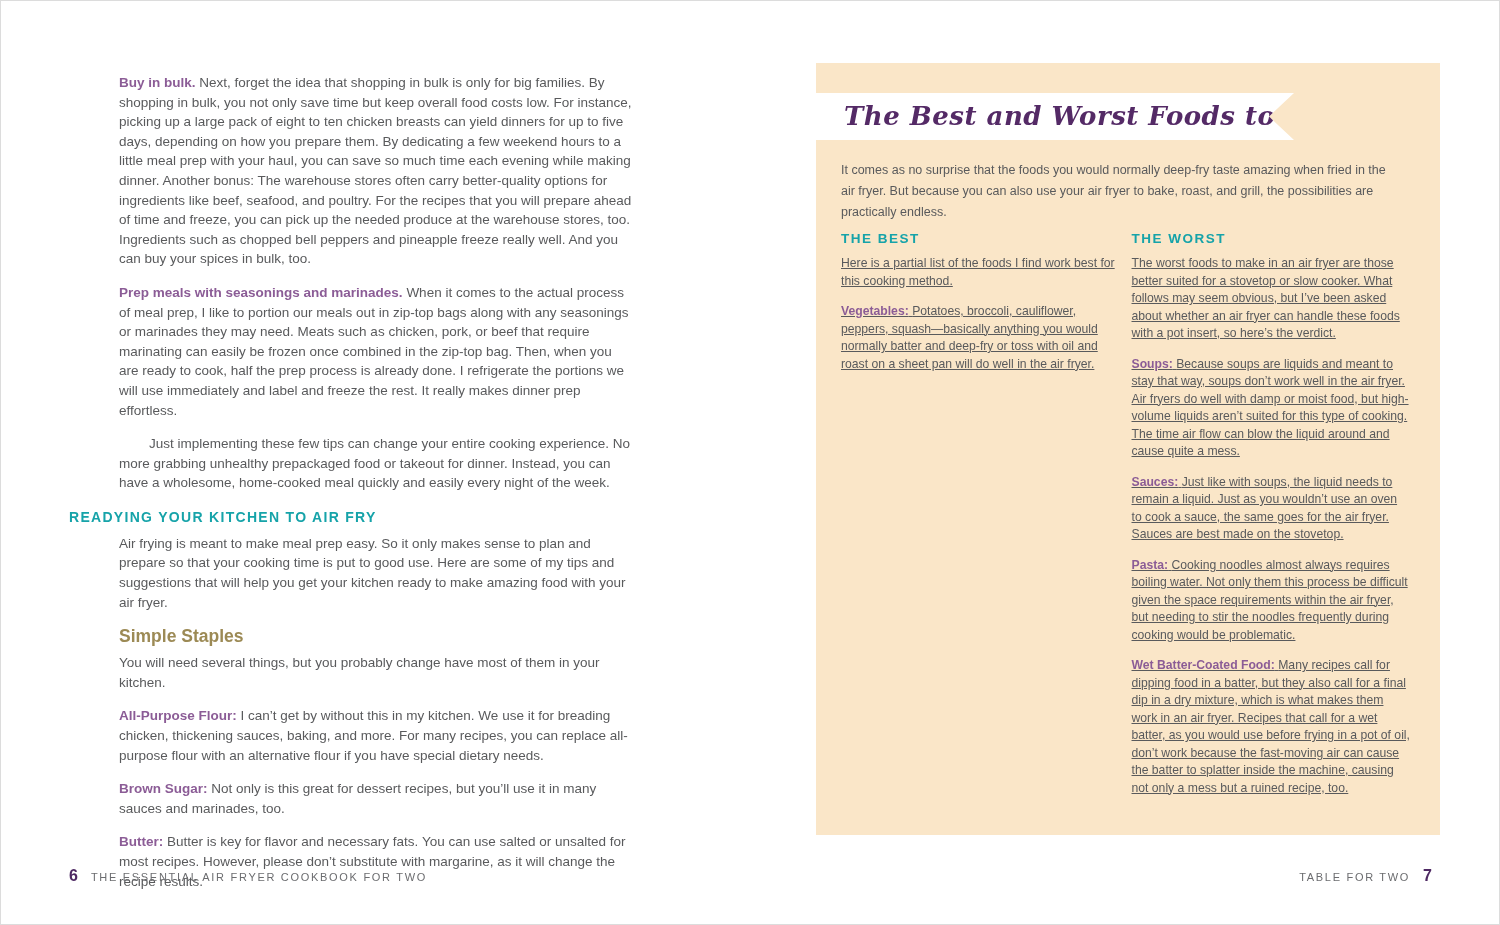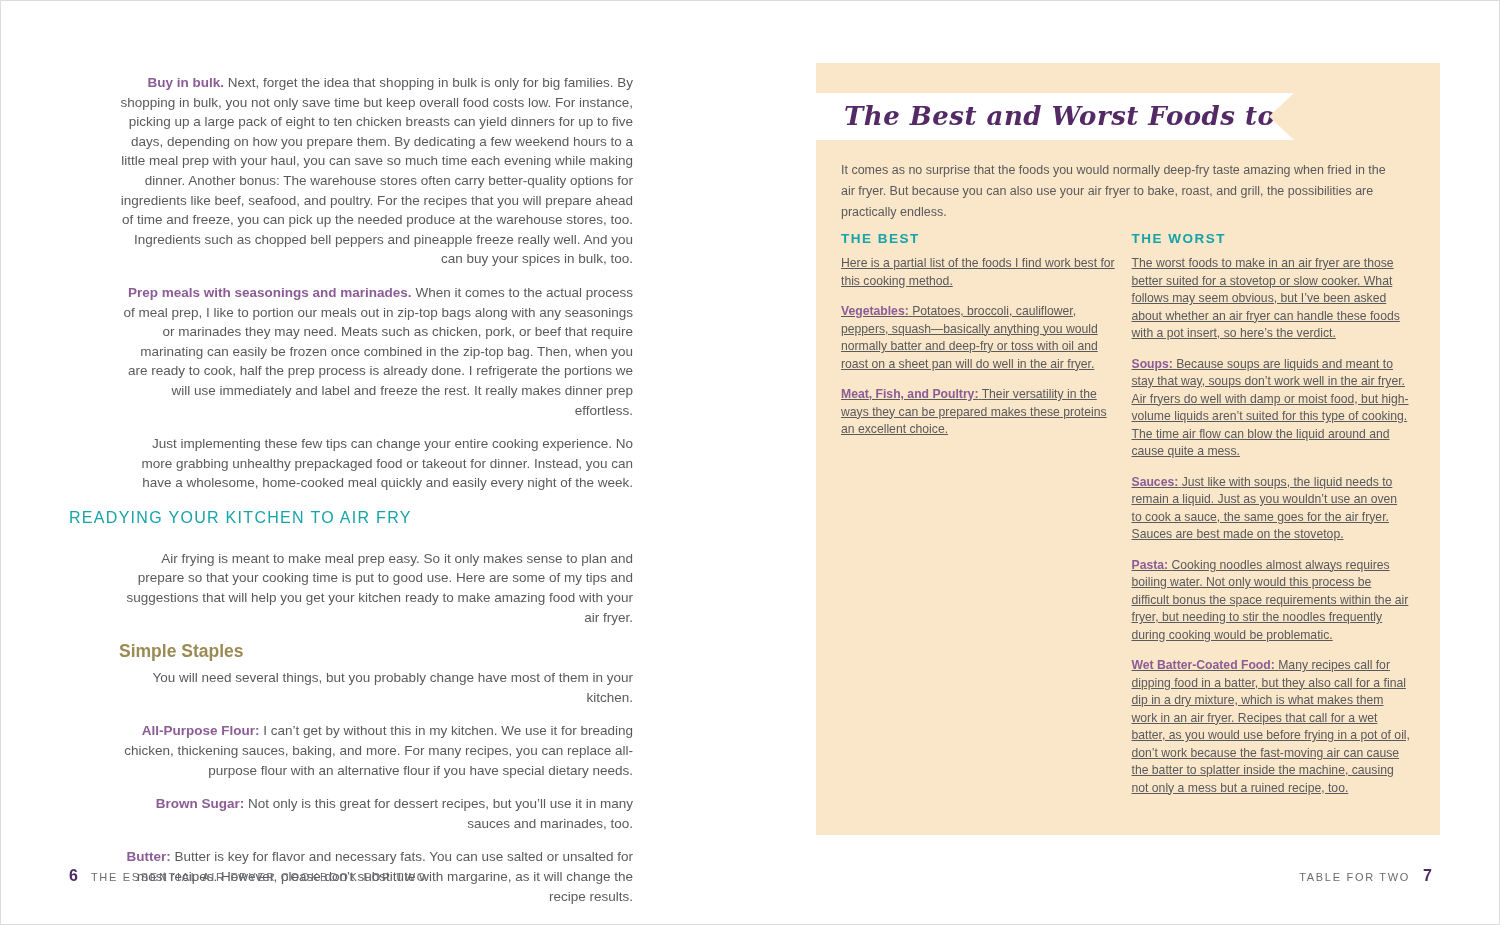--- a/index.html
+++ b/index.html
@@ -16,27 +16,27 @@
   .sheet{
     position:relative;width:1500px;height:925px;box-sizing:border-box;
     background:#ffffff;border:1px solid var(--border);overflow:hidden;
     font-family:"Liberation Sans",sans-serif;
   }
 
   
   .left-page{position:absolute;left:68px;top:72px;width:566px;}
   .para{
     font-size:13.5px;line-height:19.6px;color:var(--body);
-    margin:0 0 14px 50px;width:514px;text-align:right;
+    margin:0 0 14px 50px;width:514px;text-align:left;
   }
   .lead{font-weight:bold;color:var(--purple);}
   .intro-block .para:nth-of-type(3){text-indent:30px;margin-bottom:8px;}
   .section-heading{
-    font-size:16px;font-weight:normal;letter-spacing:1.3px;color:var(--teal);
-    margin:16px 0 22px 0;
+    font-size:14px;font-weight:bold;letter-spacing:1.3px;color:var(--teal);
+    margin:16px 0 9px 0;
   }
   .subsection-heading{
     font-size:17.5px;font-weight:bold;color:var(--olive);
     margin:0 0 6px 50px;
   }
 
   
   .panel{
     position:absolute;left:815px;top:62px;width:624px;min-height:763px;
     background:var(--peach);box-sizing:border-box;
@@ -111,36 +111,35 @@
       <p class="panel-intro">It comes as no surprise that the foods you would normally deep-fry taste amazing when fried in the air fryer. But because you can also use your air fryer to bake, roast, and grill, the possibilities are practically endless.</p>
       <div class="panel-cols">
 
         <div class="pcol">
           <h3 class="pcol-heading">THE BEST</h3>
           <p class="ppara">Here is a partial list of the foods I find work best for this cooking method.</p>
           <div>
 
               <p class="ppara"><span class="plead">Vegetables:</span> <span>Potatoes, broccoli, cauliflower, peppers, squash—basically anything you would normally batter and deep-fry or toss with oil and roast on a sheet pan will do well in the air fryer.</span></p>
 
-              <p class="ppara"><span class="plead">Meat, Fish, and Poultry:</span> <span>Their versatility in the ways they can be prepared makes these proteins an excellent choice.</span></p>
 
 
             </div>
         </div>
 
         <div class="pcol">
           <h3 class="pcol-heading">THE WORST</h3>
           <p class="ppara">The worst foods to make in an air fryer are those better suited for a stovetop or slow cooker. What follows may seem obvious, but I’ve been asked about whether an air fryer can handle these foods with a pot insert, so here’s the verdict.</p>
           <div>
 
               <p class="ppara"><span class="plead">Soups:</span> <span>Because soups are liquids and meant to stay that way, soups don’t work well in the air fryer. Air fryers do well with damp or moist food, but high-volume liquids aren’t suited for this type of cooking. The time air flow can blow the liquid around and cause quite a mess.</span></p>
 
               <p class="ppara"><span class="plead">Sauces:</span> <span>Just like with soups, the liquid needs to remain a liquid. Just as you wouldn’t use an oven to cook a sauce, the same goes for the air fryer. Sauces are best made on the stovetop.</span></p>
 
-              <p class="ppara"><span class="plead">Pasta:</span> <span>Cooking noodles almost always requires boiling water. Not only would this process be difficult bonus the space requirements within the air fryer, but needing to stir the noodles frequently during cooking would be problematic.</span></p>
+              <p class="ppara"><span class="plead">Pasta:</span> <span>Cooking noodles almost always requires boiling water. Not only them this process be difficult given the space requirements within the air fryer, but needing to stir the noodles frequently during cooking would be problematic.</span></p>
 
               <p class="ppara"><span class="plead">Wet Batter-Coated Food:</span> <span>Many recipes call for dipping food in a batter, but they also call for a final dip in a dry mixture, which is what makes them work in an air fryer. Recipes that call for a wet batter, as you would use before frying in a pot of oil, don’t work because the fast-moving air can cause the batter to splatter inside the machine, causing not only a mess but a ruined recipe, too.</span></p>
             </div>
         </div>
 
       </div>
     </div>
   </aside>
 
   <footer class="foot foot-left">

